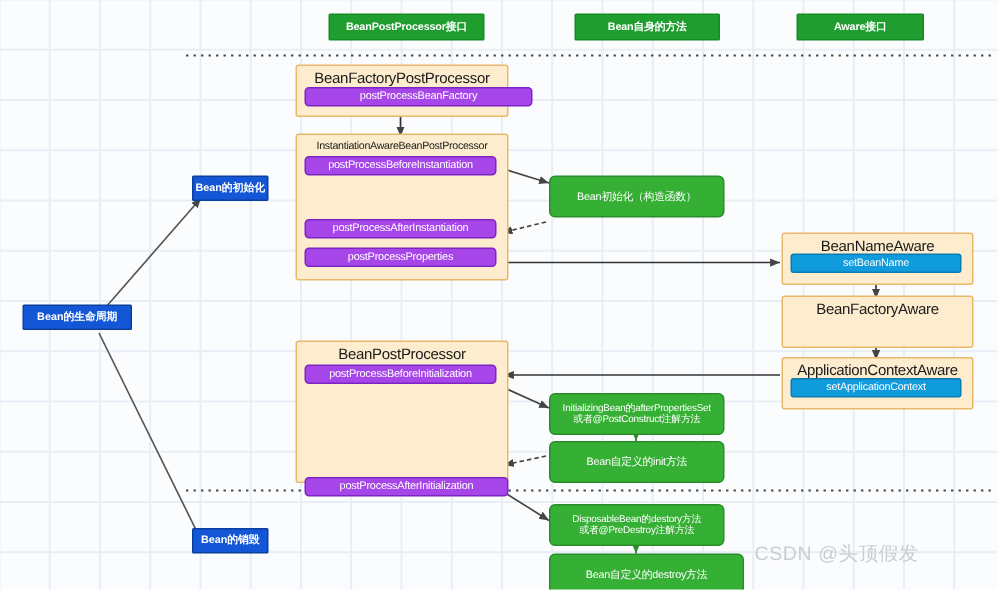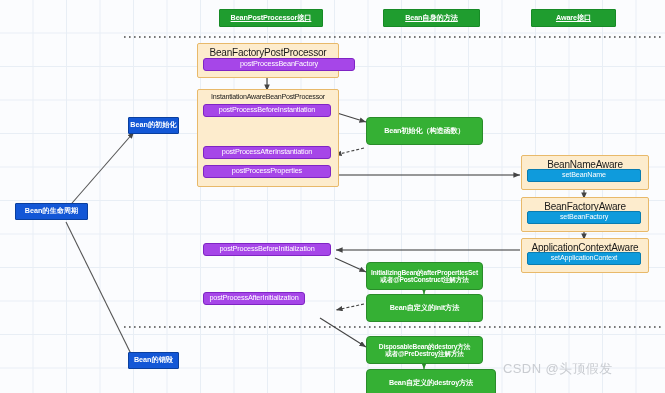--- a/index.html
+++ b/index.html
@@ -21,21 +21,20 @@
   #svglayer{position:absolute;left:0;top:0;width:665px;height:393px;pointer-events:none;}
 
   .node{position:absolute;box-sizing:border-box;display:flex;align-items:center;
         justify-content:center;text-align:center;line-height:1.12;}
 
   
   .hdr{
     background:#1f9d2f;border:1px solid #178a26;color:#ffffff;
     font-size:7.2px;font-weight:bold;letter-spacing:-.1px;
     border-radius:1px;
-    text-decoration:underline;
   }
 
   
   .blue{
     background:#1357d6;border:1px solid #0a3f9e;color:#ffffff;
     font-size:7.2px;font-weight:bold;border-radius:1px;text-align:center;
   }
 
   
   .panel{
@@ -50,21 +49,20 @@
   .purple{
     background:#a646e8;border:1px solid #7f24c4;color:#ffffff;
     font-size:7.3px;border-radius:3px;letter-spacing:-.15px;
   }
 
   
   .green{
     background:#35b034;border:1px solid #2a8c2a;color:#ffffff;
     font-size:7.2px;border-radius:4px;letter-spacing:-.15px;
     padding:13px 2px;
-    font-weight:bold;
   }
 
   
   .cyan{
     background:#0f9bdc;border:1px solid #0a7cb0;color:#ffffff;
     font-size:7.2px;border-radius:2px;letter-spacing:-.15px;
   }
 
   .watermark{
     position:absolute;color:#c9ccd1;font-size:13px;font-weight:normal;
@@ -132,32 +130,34 @@
   </div>
   <div class="node purple" style="left:203px;top:58px;width:152px;height:13px;">postProcessBeanFactory</div>
 
   <div class="panel" style="position:absolute;left:197px;top:89px;width:140px;height:96px;">
     <div class="panel-title" style="font-size:7.1px;">InstantiationAwareBeanPostProcessor</div>
   </div>
   <div class="node purple" style="left:203px;top:104px;width:128px;height:13px;">postProcessBeforeInstantiation</div>
   <div class="node purple" style="left:203px;top:146px;width:128px;height:13px;">postProcessAfterInstantiation</div>
   <div class="node purple" style="left:203px;top:165px;width:128px;height:13px;">postProcessProperties</div>
 
+  <div class="panel" style="position:absolute;left:197px;top:227px;width:140px;height:93px;">
+    <div class="panel-title">BeanPostProcessor</div>
+  </div>
   <div class="node purple" style="left:203px;top:243px;width:128px;height:13px;">postProcessBeforeInitialization</div>
-  <div class="node purple" style="left:203px;top:292px;width:102px;height:13px;">postProcessAfterInitialization</div>
+  <div class="node purple" style="left:203px;top:318px;width:136px;height:13px;">postProcessAfterInitialization</div>
 
   <div class="panel" style="position:absolute;left:521px;top:155px;width:126px;height:33px;">
     <div class="panel-title">BeanNameAware</div>
   </div>
   <div class="node cyan" style="left:527px;top:169px;width:114px;height:13px;">setBeanName</div>
 
   <div class="panel" style="position:absolute;left:521px;top:197px;width:126px;height:33px;">
     <div class="panel-title">BeanFactoryAware</div>
   </div>
-  <div class="node cyan" style="left:527px;top:211px;width:114px;height:13px;">setBeanFactory</div>
 
   <div class="panel" style="position:absolute;left:521px;top:238px;width:126px;height:33px;">
     <div class="panel-title">ApplicationContextAware</div>
   </div>
   <div class="node cyan" style="left:527px;top:252px;width:114px;height:13px;">setApplicationContext</div>
 
   <div class="node green" style="left:366px;top:117px;width:117px;height:14px;">Bean初始化（构造函数）</div>
 
   <div class="node green two-line" style="left:366px;top:262px;width:117px;height:26px;">
     <span style="font-size:6.6px;">InitializingBean的afterPropertiesSet</span>

